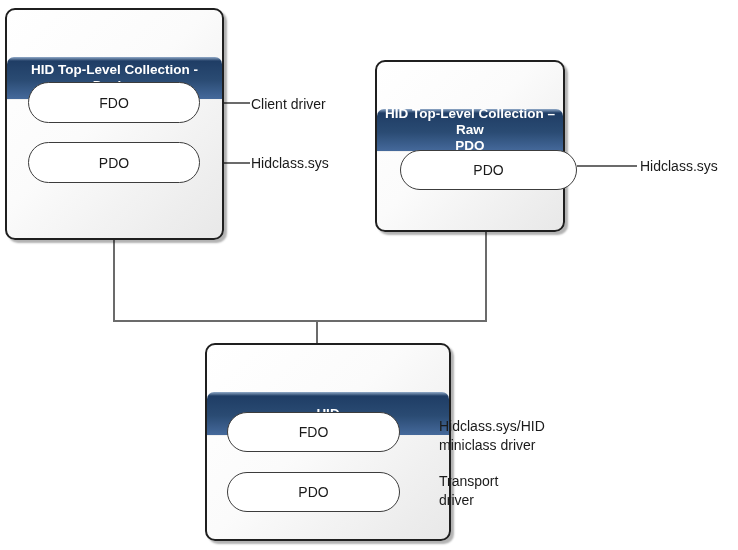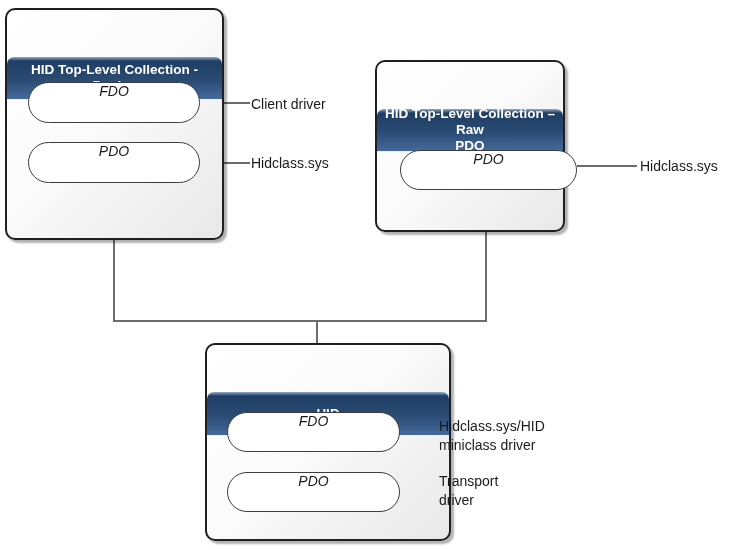--- a/index.html
+++ b/index.html
@@ -20,21 +20,21 @@
     border-bottom:1.5px solid #f0f0f0;
     display:flex; align-items:center; justify-content:center;margin-top:47px;
   }
   .title-text {
     color:var(--title-text); font-weight:bold; font-size:13.5px; line-height:16px;
     text-align:center; white-space:pre-line;
   }
   .pill {
     position:absolute; box-sizing:border-box; background:#ffffff;
     border:1.3px solid #3c3c3c; border-radius:21px;
-    display:flex; justify-content:center;font-style:italic;
+    display:flex; align-items:center; justify-content:center;
   }
   .pill-label { font-size:14px; color:var(--label-text); }
   .line { position:absolute; background:var(--connector); }
   .ann {
     position:absolute; font-size:14px; line-height:19px; color:var(--label-text);
     white-space:pre-line;
   }
 </style>
 </head>
 <body>

